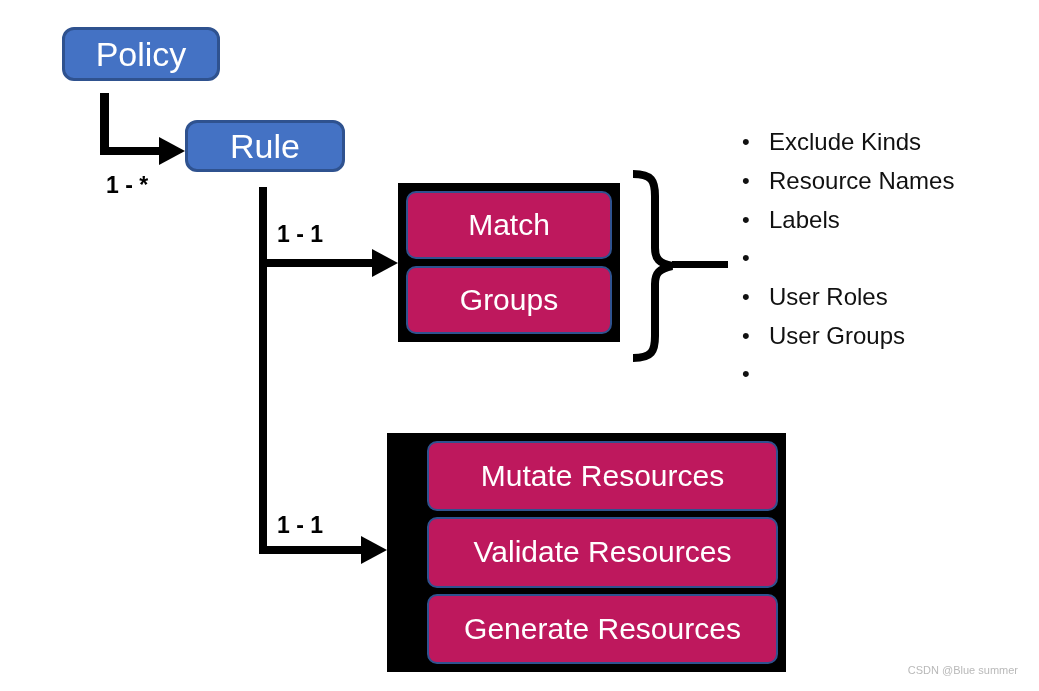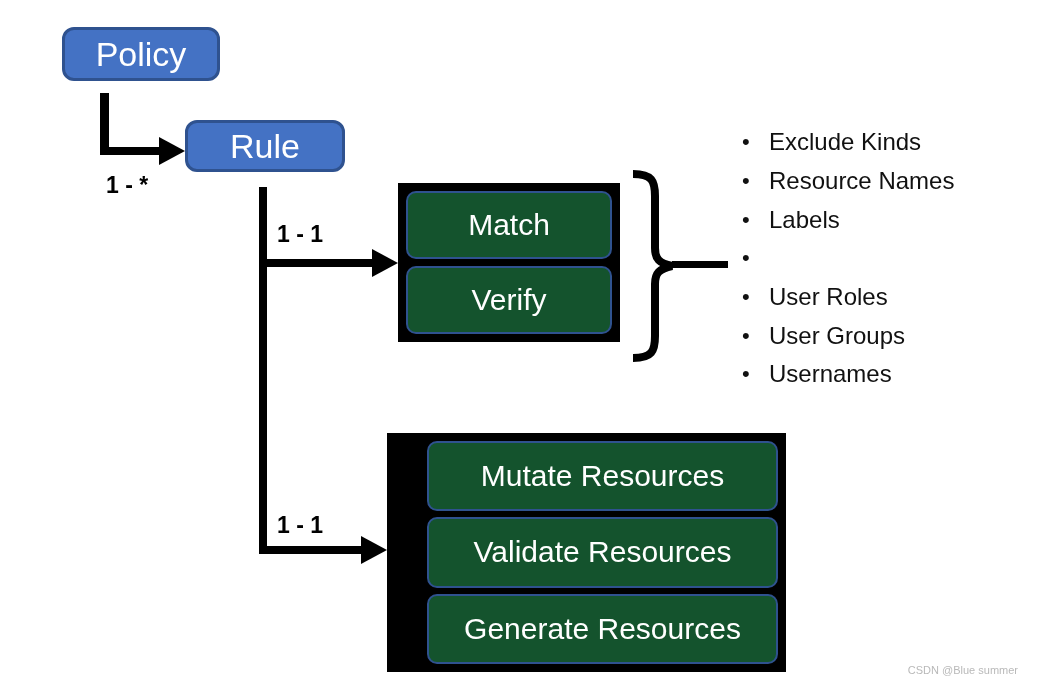--- a/index.html
+++ b/index.html
@@ -33,21 +33,21 @@
     position: absolute;
     background: #000000;
     box-sizing: border-box;
     display: flex;
     flex-direction: column;
     padding: 8px;
     gap: 7px;
   }
   .group .node-inner {
     flex: 1;
-    background: #14532d;
+    background: #be185d;
     border: 2px solid #2F528F;
     border-radius: 10px;
     color: #ffffff;
     display: flex;
     align-items: center;
     justify-content: center;
     box-sizing: border-box;
     font-size: 30px;
   }
   
@@ -122,21 +122,21 @@
 
   <div class="line" style="left:259px; top:259px; width:115px; height:8px;"></div>
   <div class="arrow-right" style="left:372px; top:249px;"></div>
   <div class="edge-label" style="left:277px; top:221px;">1 - 1</div>
 
   <div class="group" style="left:398px; top:183px; width:222px; height:159px;">
     <div class="node-inner">
       <span>Match</span>
     </div>
     <div class="node-inner">
-      <span>Verify</span>
+      <span>Groups</span>
     </div>
   </div>
 
   <svg style="left:630px; top:170px;" width="48" height="192" viewBox="0 0 48 192">
     <path d="M 3,4 C 22,4 25,11 25,26 L 25,78 C 25,89 29,93 42,96 C 29,99 25,103 25,114 L 25,166 C 25,181 22,188 3,188" fill="none" stroke="#000000" stroke-width="8" stroke-linecap="butt"></path>
   </svg>
 
   <div class="line" style="left:672px; top:261px; width:56px; height:7px;"></div>
 
   <ul class="criteria">
@@ -158,21 +158,20 @@
     <li>
       <span class="bullet">•</span>
       <span>User Roles</span>
     </li>
     <li>
       <span class="bullet">•</span>
       <span>User Groups</span>
     </li>
     <li>
       <span class="bullet">•</span>
-      <span>Usernames</span>
     </li>
   </ul>
 
   <div class="line" style="left:259px; top:546px; width:104px; height:8px;"></div>
   <div class="arrow-right" style="left:361px; top:536px;"></div>
   <div class="edge-label" style="left:277px; top:512px;">1 - 1</div>
 
   <div class="group" style="left:387px; top:433px; width:399px; height:239px; gap:6px;padding-left:40px;">
     <div class="node-inner">
       <span>Mutate Resources</span>

